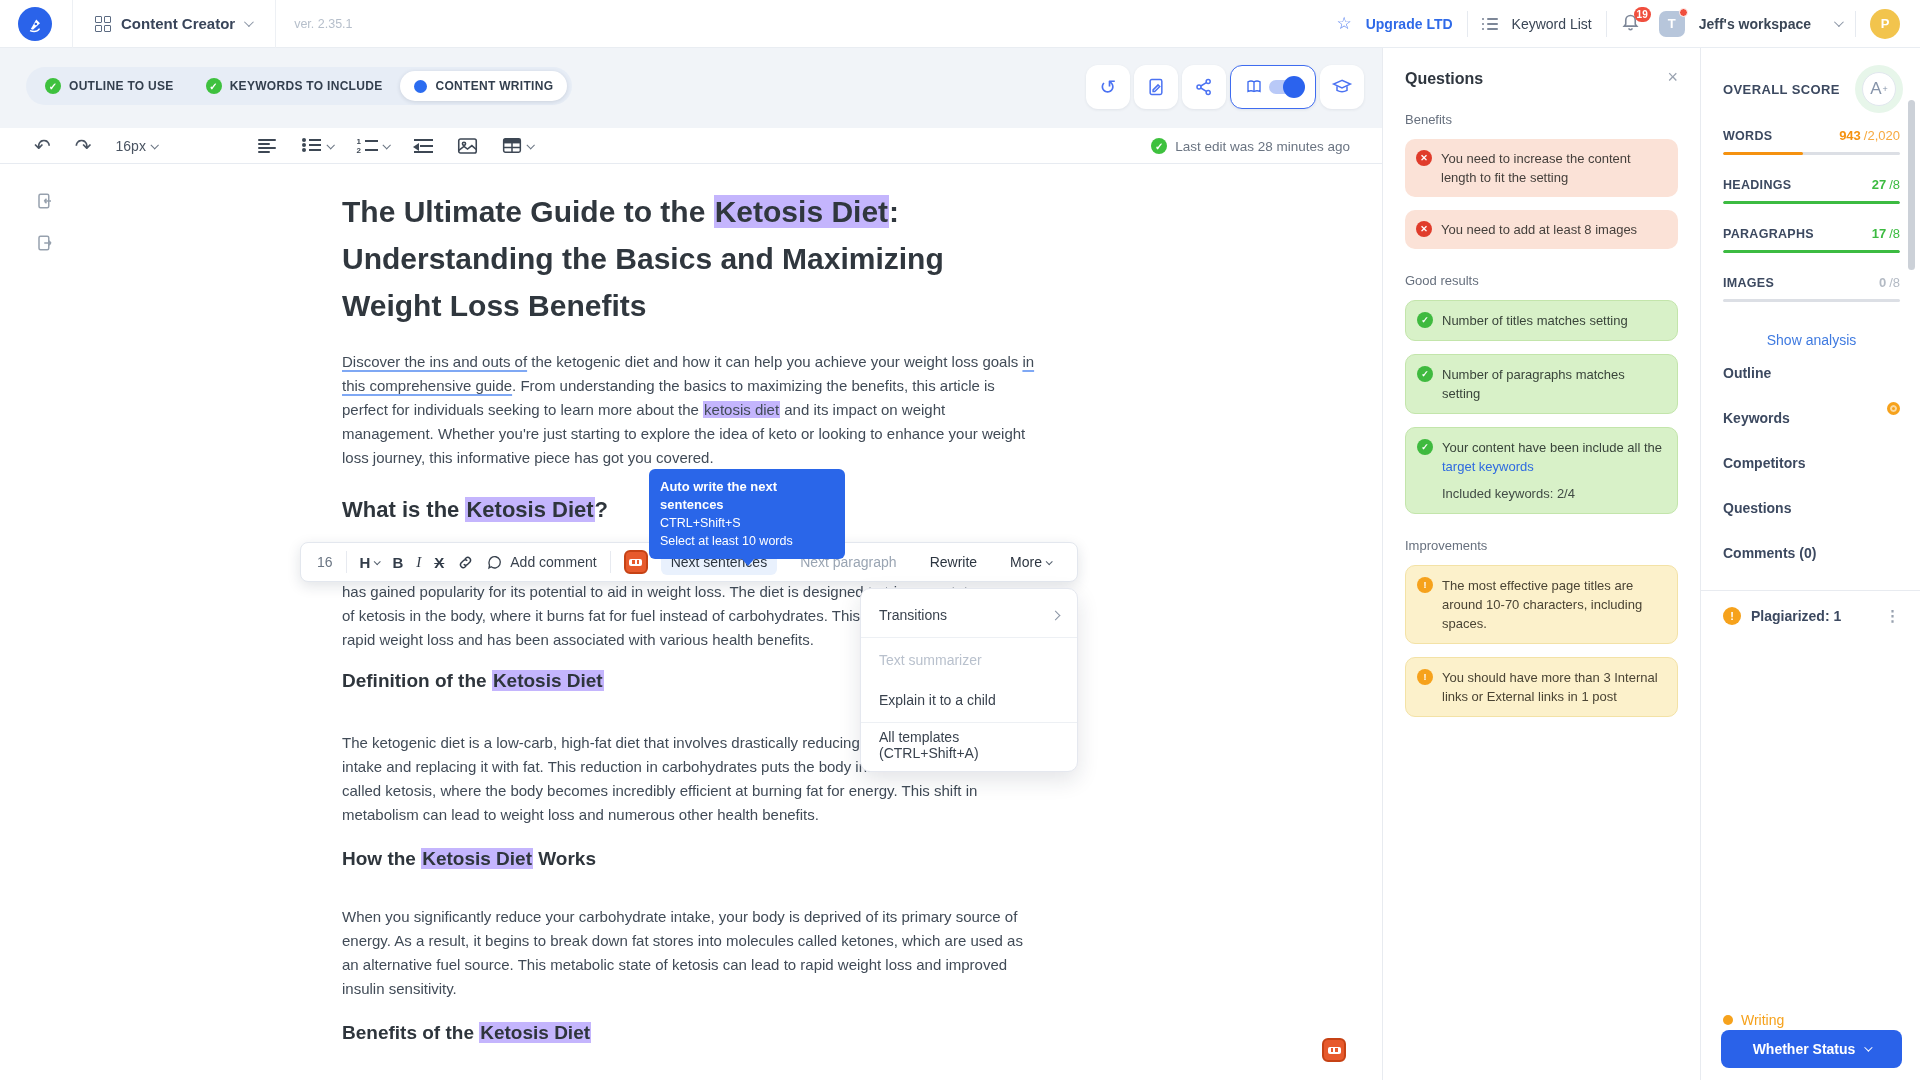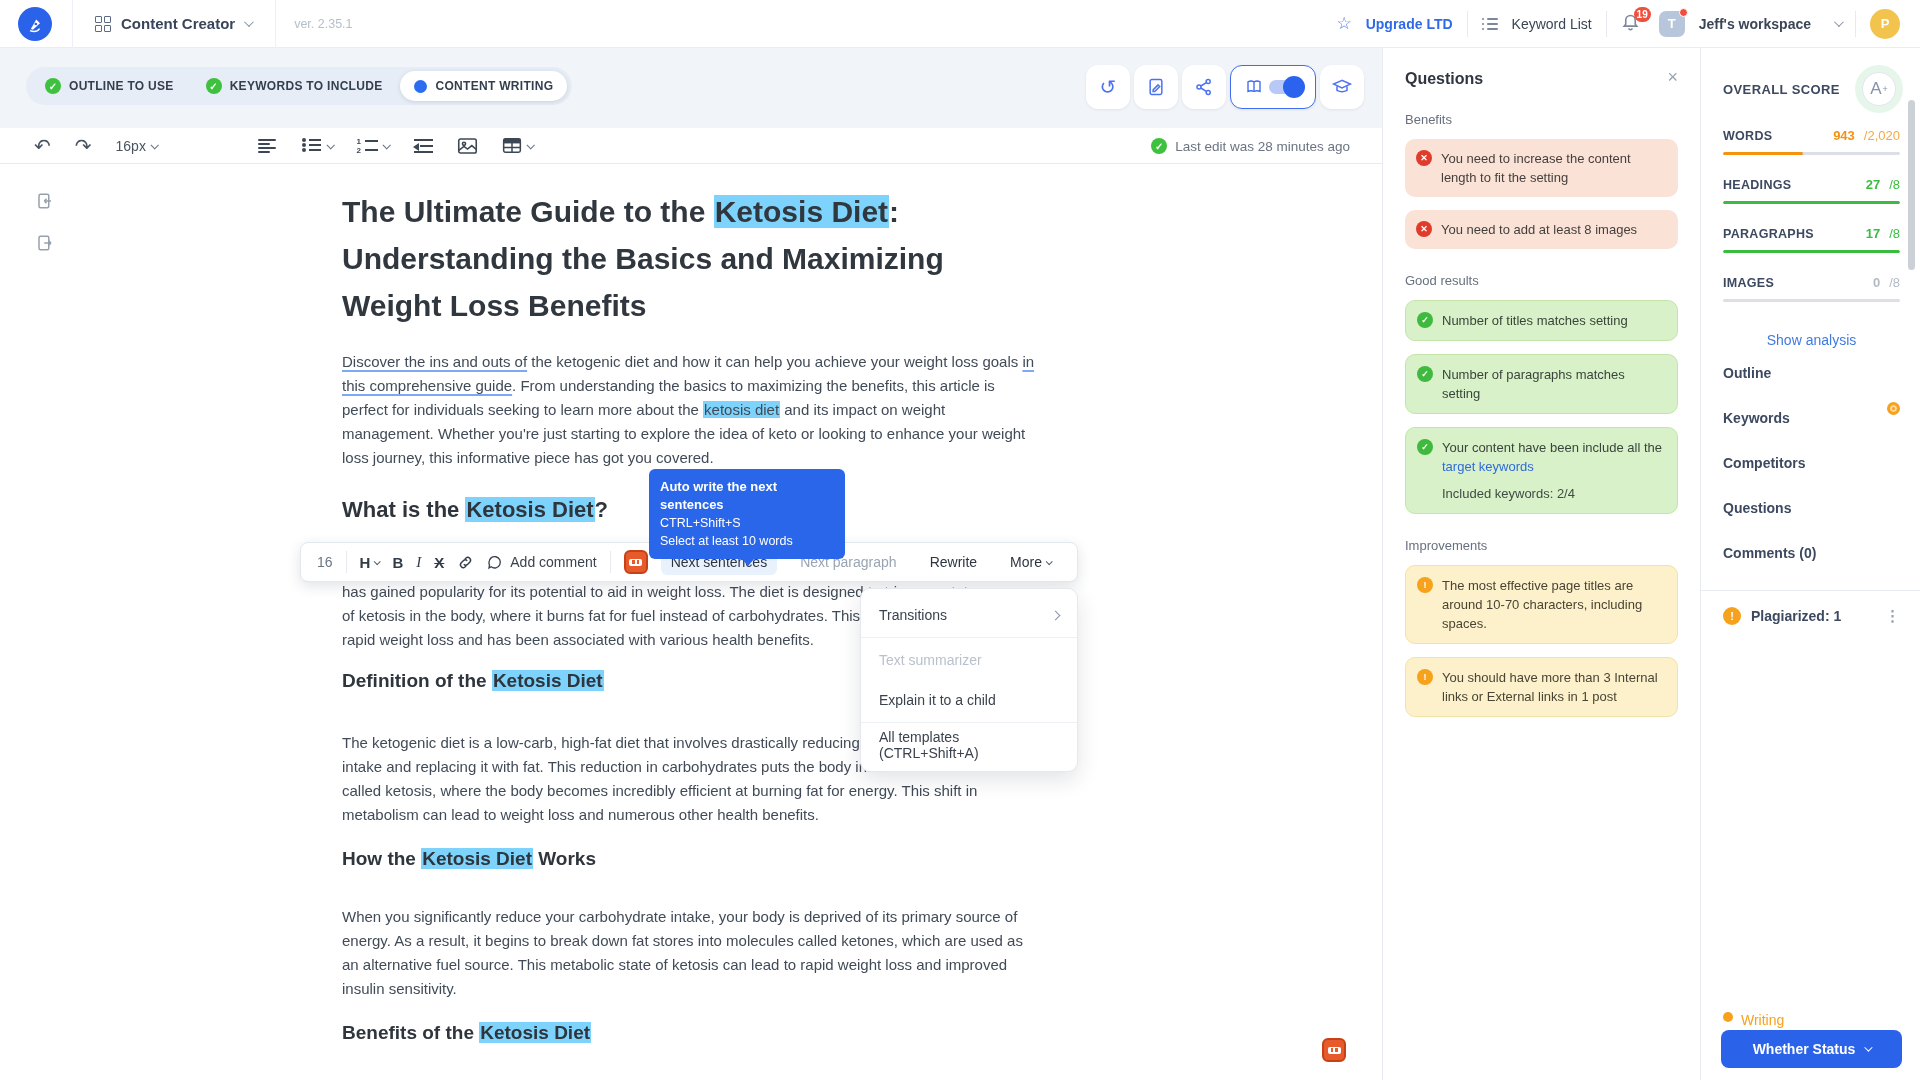--- a/index.html
+++ b/index.html
@@ -80,21 +80,21 @@
   .indicon i:nth-child(1){top:0;width:19px} .indicon i:nth-child(2){top:6px} .indicon i:nth-child(3){top:12px;width:19px}
   .indicon u { position:absolute; left:0; top:4px; width:0; height:0; border-top:4px solid transparent; border-bottom:4px solid transparent; border-right:6px solid #3d4754; }
   .minichev { margin-left:5px; width:6px; height:6px; border-right:1.5px solid #6b7684; border-bottom:1.5px solid #6b7684; transform:rotate(45deg) translateY(-1px); }
   .lastedit { position:absolute; right:32px; top:0; height:36px; display:flex; align-items:center; gap:8px;
               font-size:13.5px; color:#6a7482; }
 
   
   .canvas { position:absolute; left:0; top:164px; width:1382px; height:916px; background:#fff; overflow:hidden; }
   .mgicon { position:absolute; left:36px; color:#97a1ae; cursor:pointer; }
   .doc { position:absolute; left:342px; width:696px; }
-  .hl { background:#7dd3fc; padding:0 1px; }
+  .hl { background:#c4b5fd; padding:0 1px; }
   .h1 { font-size:30px; line-height:47px; font-weight:bold; color:#30373e; }
   .body-p { font-size:15px; line-height:24px; color:#414b57; }
   .uline { text-decoration:underline; text-decoration-color:#7fa8f4; text-decoration-thickness:2px; text-underline-offset:3px; }
   .h2 { font-size:22px; font-weight:bold; color:#2e353c; }
   .h3 { font-size:19px; font-weight:bold; color:#2e353c; }
   .pline { white-space:nowrap; font-size:15px; line-height:24px; color:#414b57; }
 
   
   .seltb { position:absolute; left:300px; top:378px; width:778px; height:40px; background:#fff; border:1px solid #e3e7ee;
            border-radius:8px; box-shadow:0 4px 14px rgba(25,35,60,.13); display:flex; align-items:center; padding:0 16px; gap:13px; z-index:6; }
@@ -156,41 +156,41 @@
   .ov-row { display:flex; justify-content:space-between; align-items:center; }
   .ov-label { font-size:13px; font-weight:bold; color:#3c4960; letter-spacing:.4px; }
   .grade { width:34px; height:34px; border-radius:50%; background:#fff; border:1px solid #e1e7ee; color:#8694aa;
            font-size:17px; display:flex; align-items:center; justify-content:center; box-shadow:0 0 0 7px #e7f6ea; margin-right:4px; }
   .grade sup { font-size:9px; margin-left:1px; }
   .metric { margin-top:22px; }
   .metric:first-of-type { margin-top:38px; }
   .m-row { display:flex; justify-content:space-between; align-items:baseline; }
   .m-label { font-size:12.5px; font-weight:bold; color:#3c4960; letter-spacing:.3px; }
   .m-val { font-size:13px; font-weight:bold; }
-  .m-val .tot { font-weight:normal; margin-left:9px; }
+  .m-val .tot { font-weight:normal; margin-left:3px; }
   .metric.warn .m-val { color:#f59210; } .metric.warn .tot { color:#f7a93f; }
   .metric.good .m-val, .metric.good .tot { color:#3cbb41; }
   .metric.empty .m-val, .metric.empty .tot { color:#b3bac4; }
   .bar { margin-top:9px; height:3px; background:#dcdfe5; border-radius:2px; overflow:hidden; }
   .bar i { display:block; height:3px; border-radius:2px; }
   .metric.warn .bar i { background:#f59210; }
   .metric.good .bar i { background:#3cbb41; }
   .metric.empty .bar i { background:#b3bac4; }
   .showan { margin-top:30px; text-align:center; font-size:14px; color:#3f7ae0; cursor:pointer; }
   .nav { margin-top:17px; }
   .nav-item { position:relative; font-size:14px; font-weight:bold; color:#3c4960; margin-bottom:29px; cursor:pointer; }
   .orangedot { position:absolute; right:0px; top:-8px; width:13px; height:13px; border-radius:50%; background:#f6a21c;
                border:3px solid #f6a21c; box-shadow:inset 0 0 0 2px #fbd9a0; }
   .navdiv { height:1px; background:#e8ebf0; margin:18px -20px 16px -22px; }
   .plag { display:flex; align-items:center; gap:10px; }
   .plag .picon { width:18px; height:18px; border-radius:50%; background:#f6a21c; color:#fff; font-size:11px; font-weight:bold;
                  display:flex; align-items:center; justify-content:center; }
   .plag .ptext { font-size:14px; font-weight:bold; color:#3c4960; flex:1; }
   .kebab { color:#98a1af; font-size:15px; font-weight:bold; cursor:pointer; }
-  .statusrow { position:absolute; left:22px; bottom:52px; display:flex; gap:8px; }
+  .statusrow { position:absolute; left:22px; bottom:52px; display:flex; align-items:center; gap:8px; }
   .statusrow .sdot { width:10px; height:10px; border-radius:50%; background:#f6a21c; }
   .statusrow .stext { font-size:14px; color:#f6a21c; }
   .updbtn { position:absolute; left:20px; right:18px; bottom:12px; height:38px; background:#2a62e9; border:none; border-radius:8px;
             color:#fff; font-size:14px; font-weight:bold; display:flex; align-items:center; justify-content:center; gap:9px; cursor:pointer;
             font-family:"Liberation Sans", sans-serif; }
   .updbtn .chev { border-color:#fff; width:6px; height:6px; border-width:1.6px; transform:rotate(45deg) translateY(-2px); }
 
   .scrollthumb { position:absolute; left:1908px; top:100px; width:7px; height:170px; background:#ccd1d8; border-radius:4px; z-index:40; }
 </style>
 </head>

